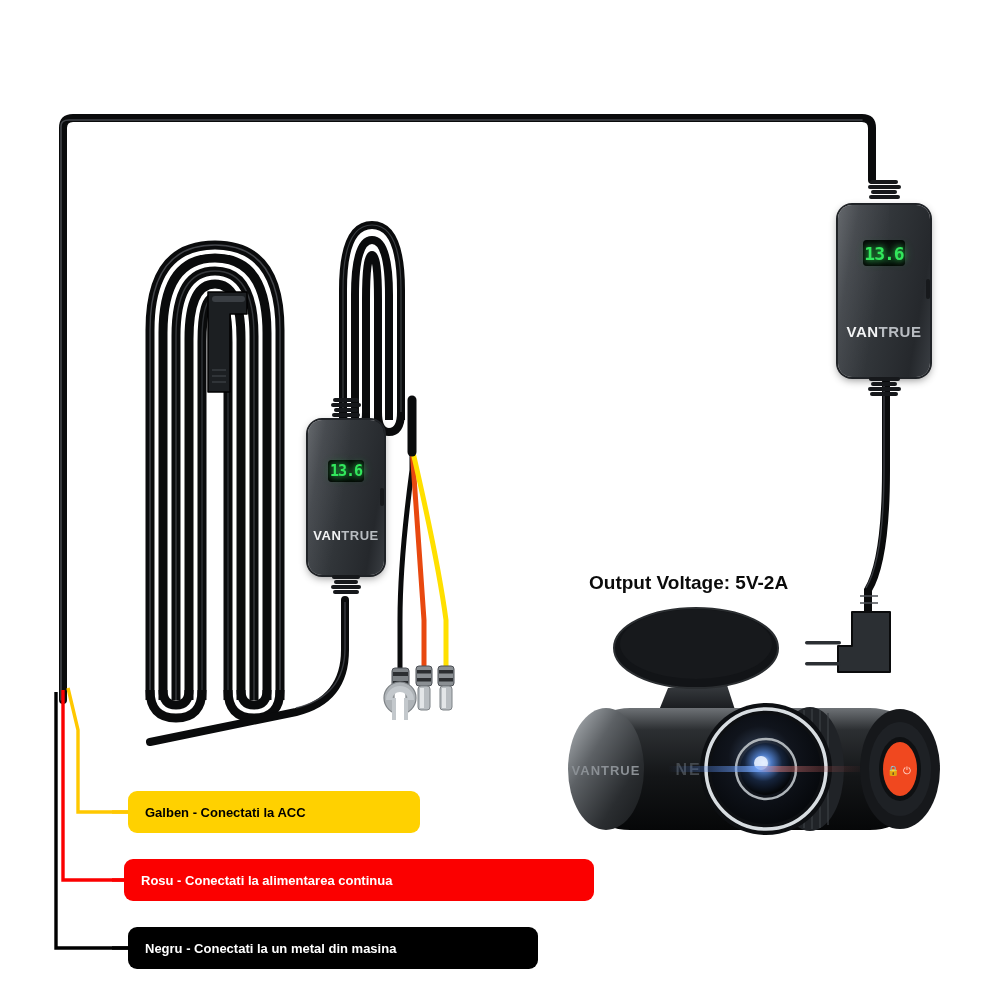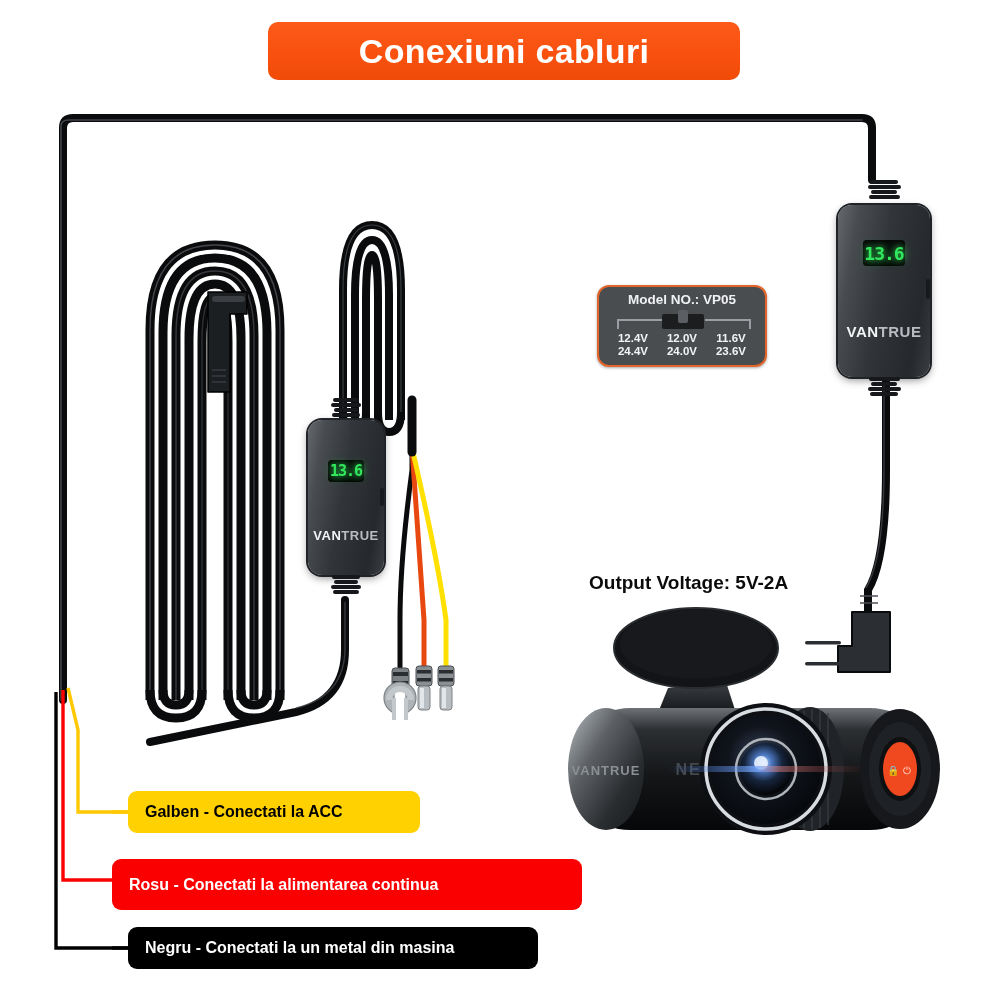--- a/index.html
+++ b/index.html
@@ -60,36 +60,33 @@
     border-top:2px solid #9a9ea2;}
   .modelbox .tick.right{border-left:none;border-right:2px solid #9a9ea2;}
   .modelbox .volt{position:absolute;top:45px;width:52px;text-align:center;
     color:#f2f3f4;font-size:11.5px;font-weight:bold;line-height:13px;}
 
   
   .caption{position:absolute;color:#0b0b0b;font-weight:bold;line-height:1.22;}
 
   
   .wlabel{position:absolute;border-radius:9px;display:flex;align-items:center;
-    padding-left:17px;font-size:16px;font-weight:bold;box-sizing:border-box;}
+    padding-left:17px;font-size:13px;font-weight:bold;box-sizing:border-box;}
   .wlabel.yellow{background:#ffd100;color:#000000;}
   .wlabel.red{background:#fb0000;color:#ffffff;}
   .wlabel.black{background:#000000;color:#ffffff;}
 
   
   .dashcam{position:absolute;left:548px;top:600px;width:420px;height:270px;}
 </style>
 </head>
 <body>
 
 <div class="stage">
 
-  <div class="title-banner">
-    <span>Conexiuni cabluri</span>
-  </div>
 
   <svg class="svglayer" viewBox="0 0 1000 1000">
     <defs>
       <linearGradient id="cabGrad" x1="0" y1="0" x2="0" y2="1">
         <stop offset="0%" stop-color="#55595f"></stop>
         <stop offset="30%" stop-color="#1a1d20"></stop>
         <stop offset="62%" stop-color="#000000"></stop>
         <stop offset="100%" stop-color="#33373c"></stop>
       </linearGradient>
       <linearGradient id="cabGradV" x1="0" y1="0" x2="1" y2="0">
@@ -246,44 +243,20 @@
   <div class="relief" style="left:866px;top:377px;width:36px;">
     <b style="width:31px;height:4px;"></b>
       <b style="width:26px;height:4px;"></b>
     <b style="width:33px;height:4px;"></b>
       <b style="width:28px;height:4px;"></b>
   </div>
 
 
   <div class="caption" style="left:589px;top:571px;font-size:19px;">Output Voltage: 5V-2A</div>
 
-  <div class="modelbox">
-    <div class="mtitle">Model NO.: VP05</div>
-
-    <div class="tick" style="left:18px;top:32px;width:44px;"></div>
-    <div class="tick right" style="left:106px;top:32px;width:44px;"></div>
-
-    <div class="sw">
-      <div class="body"></div>
-      <div class="knob"></div>
-    </div>
-
-    <div class="volt" style="left:8px;">
-      <div>12.4V</div>
-      <div>24.4V</div>
-    </div>
-    <div class="volt" style="left:57px;">
-      <div>12.0V</div>
-      <div>24.0V</div>
-    </div>
-    <div class="volt" style="left:106px;">
-      <div>11.6V</div>
-      <div>23.6V</div>
-    </div>
-  </div>
 
   <svg class="dashcam" viewBox="0 0 420 270">
     <defs>
       <linearGradient id="bodyG" x1="0" y1="0" x2="0" y2="1">
         <stop offset="0%" stop-color="#6e7276"></stop>
         <stop offset="18%" stop-color="#2c2f32"></stop>
         <stop offset="55%" stop-color="#141618"></stop>
         <stop offset="100%" stop-color="#060708"></stop>
       </linearGradient>
       <linearGradient id="capG" x1="0" y1="0" x2="1" y2="1">
@@ -353,17 +326,17 @@
       <ellipse cx="352" cy="169" rx="31" ry="47" fill="#1e2125"></ellipse>
       <ellipse cx="352" cy="169" rx="21" ry="32" fill="#0e1012"></ellipse>
       <ellipse cx="352" cy="169" rx="17" ry="27" fill="#f0481f"></ellipse>
       <text x="346" y="174" font-size="10" fill="#ffd9cd" text-anchor="middle">🔒</text>
       <text x="359" y="174" font-size="10" fill="#ffd9cd" text-anchor="middle">⏻</text>
     </g>
   </svg>
 
   <div class="wlabel yellow" style="left:128px;top:791px;width:292px;height:42px;">Galben - Conectati la ACC</div>
 
-  <div class="wlabel red" style="left:112px;top:859px;width:470px;height:51px;">Rosu - Conectati la alimentarea continua</div>
+  <div class="wlabel red" style="left:124px;top:859px;width:470px;height:42px;">Rosu - Conectati la alimentarea continua</div>
 
   <div class="wlabel black" style="left:128px;top:927px;width:410px;height:42px;">Negru - Conectati la un metal din masina</div>
 
 </div>
 
 </body></html>

